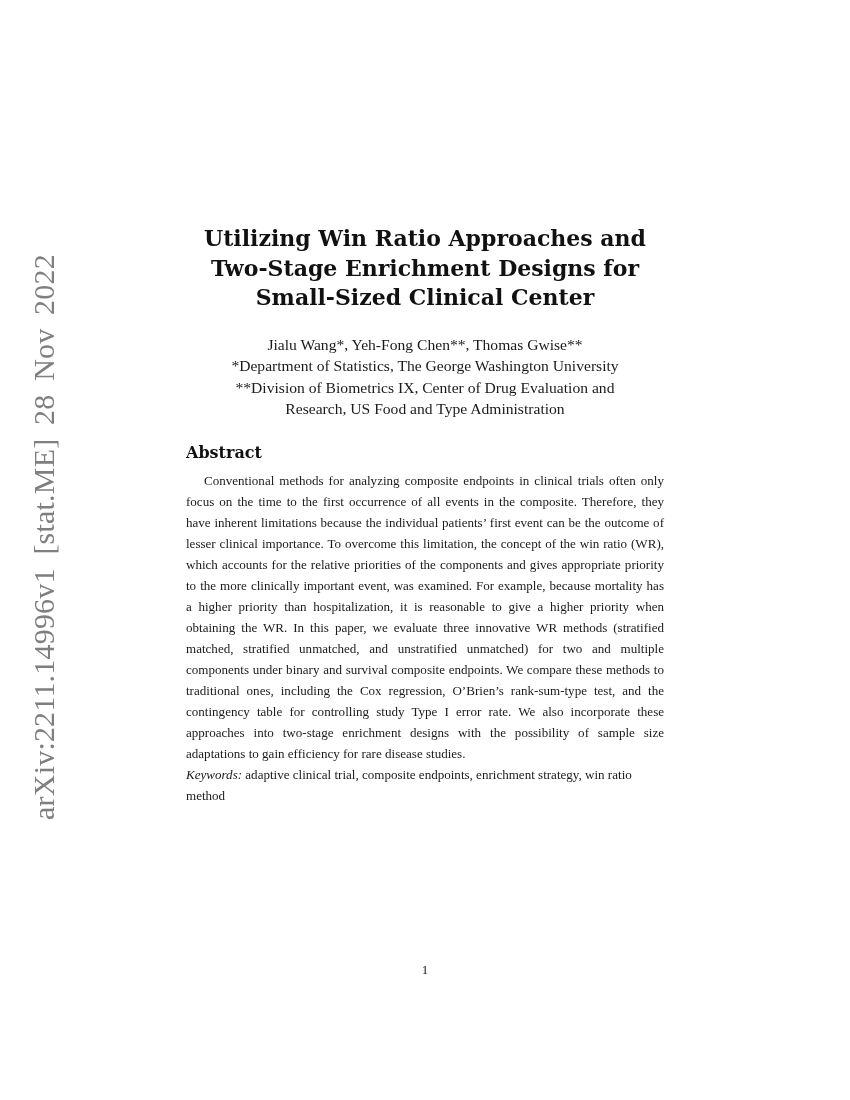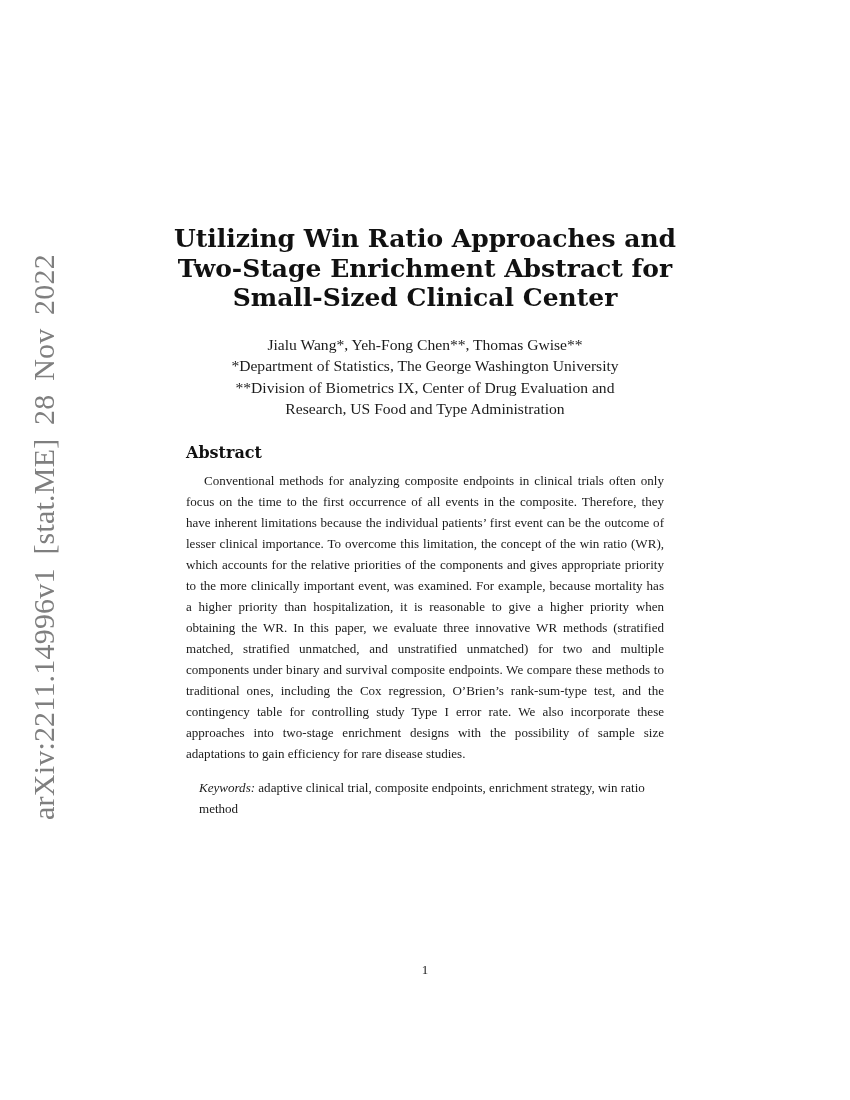--- a/index.html
+++ b/index.html
@@ -30,21 +30,21 @@
     .title-block {
       position: absolute;
       left: 150px;
       width: 550px;
       top: 224px;
       text-align: center;
     }
     .title {
       font-family: "DejaVu Serif", "Liberation Serif", serif;
       font-weight: bold;
-      font-size: 25px;
+      font-size: 22px;
       line-height: 29.5px;
       margin: 0;
       color: #111;
     }
     .title span { display: block; }
     .authors-block {
       position: absolute;
       left: 150px;
       width: 550px;
       top: 334px;
@@ -74,21 +74,21 @@
       line-height: 21px;
       text-align: justify;
       hyphens: manual;
       color: #1a1a1a;
     }
     .abstract-body .para {
       text-indent: 18px;
       margin: 0;
     }
     .abstract-body .keywords {
-      margin: 13px;
+      margin: 0;
       text-align: left;
     }
     .abstract-body .keywords em {
       font-style: italic;
     }
     .page-number {
       position: absolute;
       left: 0;
       width: 850px;
       top: 962px;
@@ -98,21 +98,21 @@
     }
   </style>
 </head>
 <body>
 
 <div class="arxiv-stamp">arXiv:2211.14996v1  [stat.ME]  28 Nov 2022</div>
 
 <div class="title-block">
   <h1 class="title">
     <span>Utilizing Win Ratio Approaches and</span>
-    <span>Two-Stage Enrichment Abstract for</span>
+    <span>Two-Stage Enrichment Designs for</span>
     <span>Small-Sized Clinical Center</span>
   </h1>
 </div>
 
 <div class="authors-block">
   <span>Jialu Wang*, Yeh-Fong Chen**, Thomas Gwise**</span>
   <span>*Department of Statistics, The George Washington University</span>
   <span>**Division of Biometrics IX, Center of Drug Evaluation and</span>
   <span>Research, US Food and Type Administration</span>
 </div>

